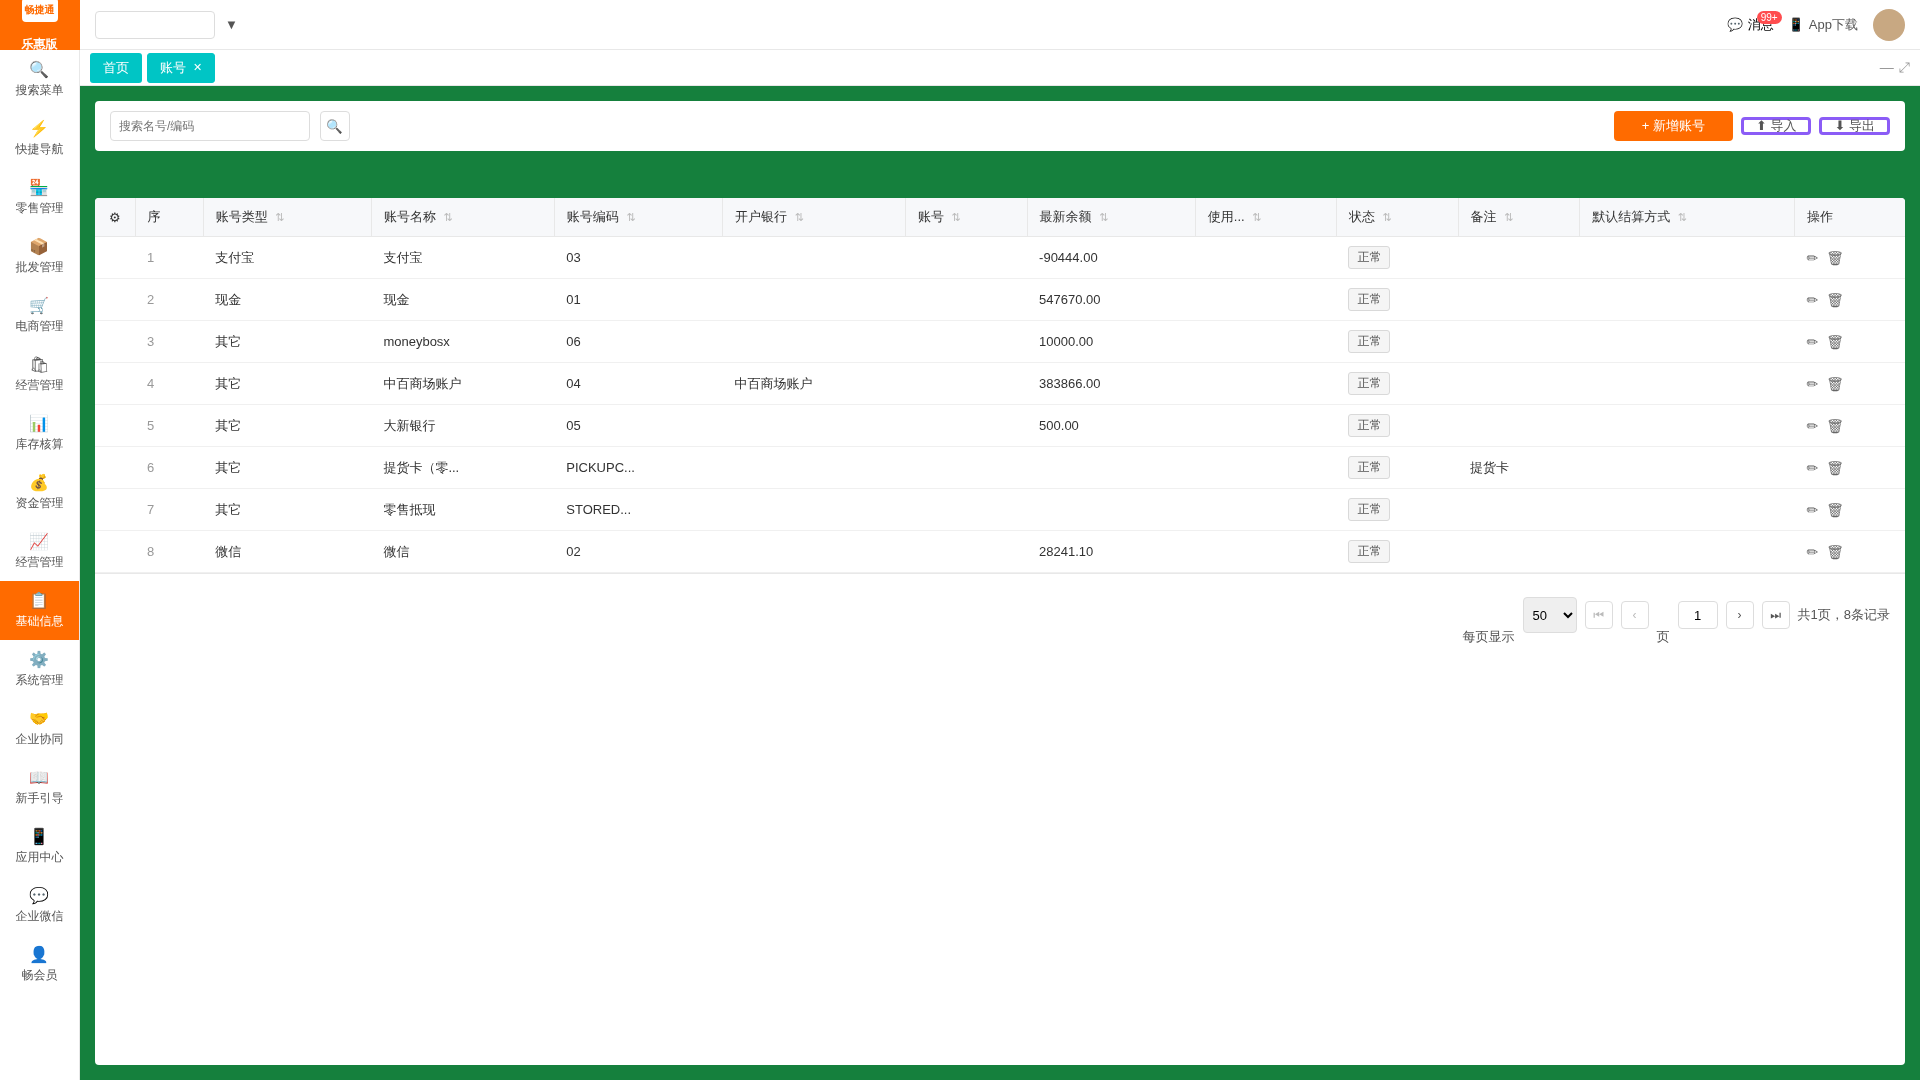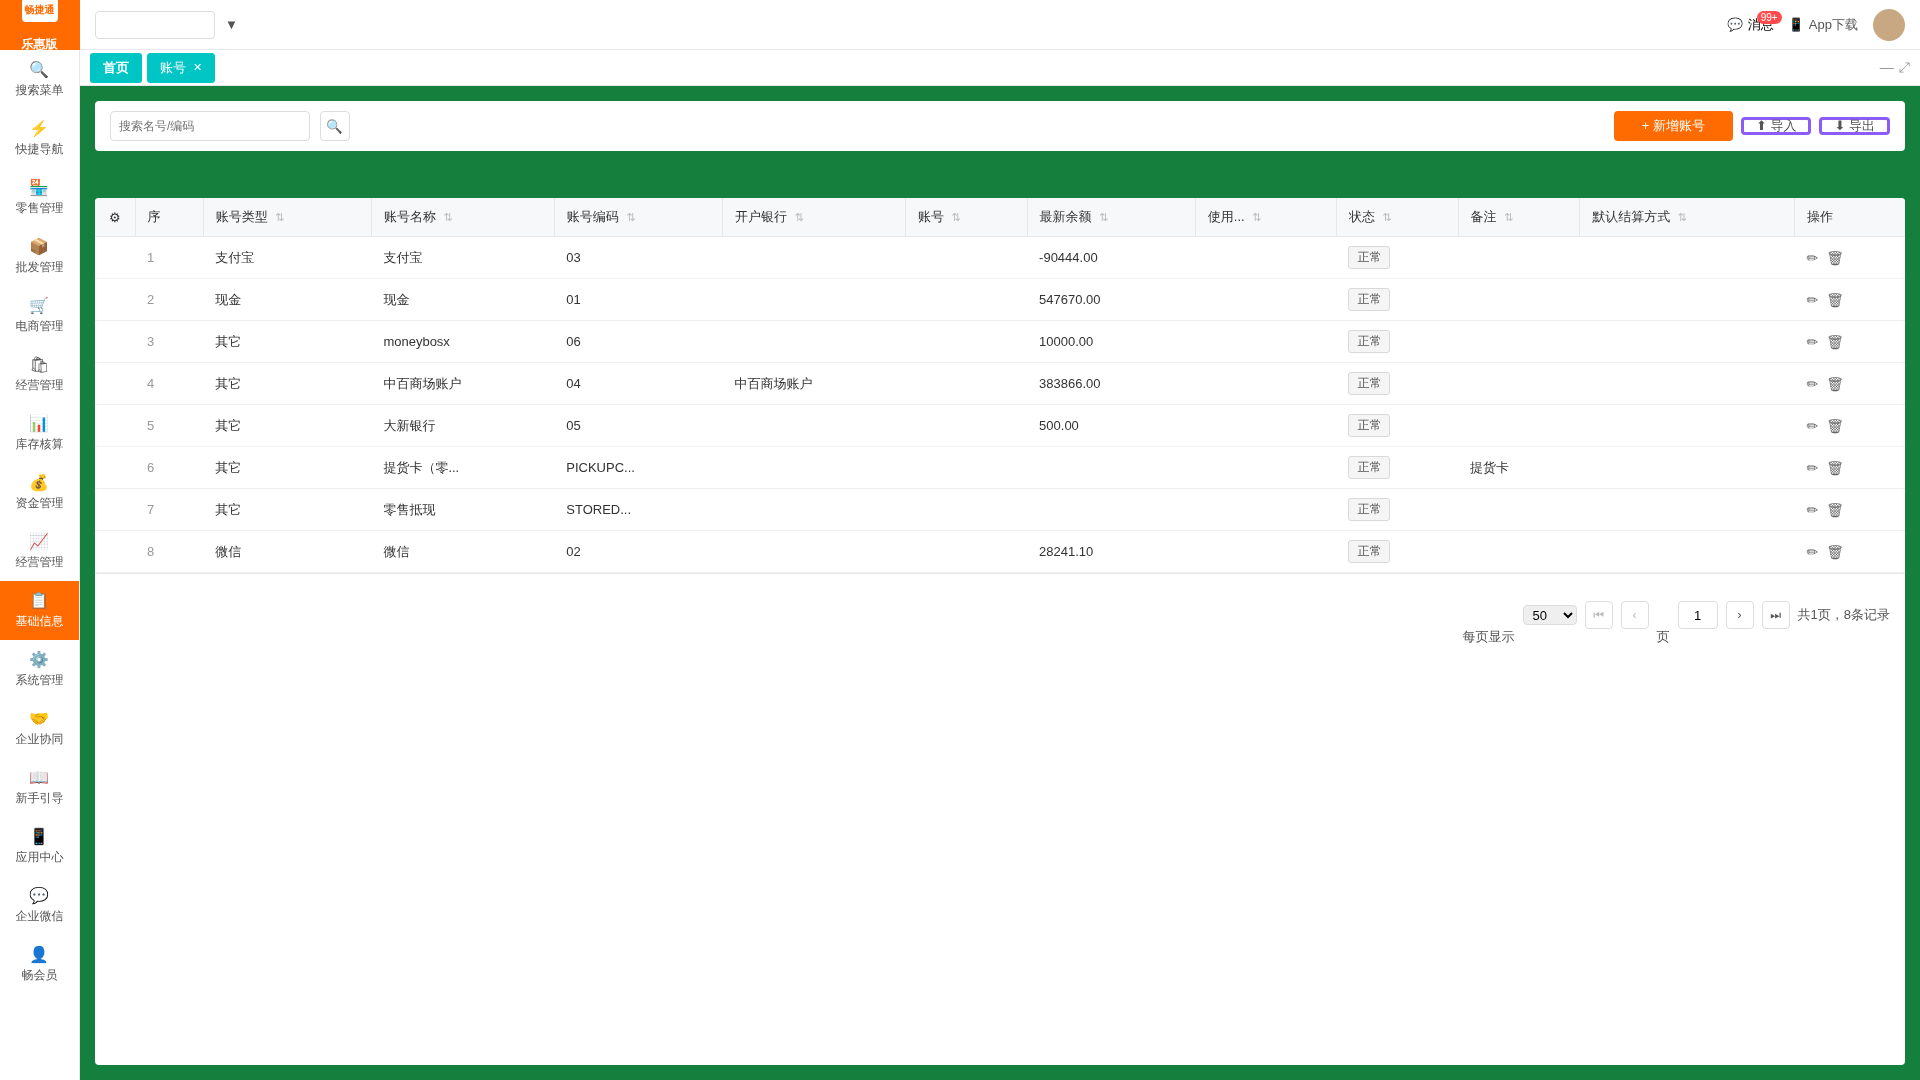--- a/index.html
+++ b/index.html
@@ -147,21 +147,20 @@
       border: 1px solid transparent;
     }
     .tab-item.active {
       background: #00c5c5;
       color: #fff;
       border-color: #00c5c5;
     }
     .tab-item.home {
       background: #00c5c5;
       color: #fff;
-      font-weight: bold;
     }
     .tab-close {
       font-size: 11px;
       cursor: pointer;
       margin-left: 2px;
     }
     .tab-expand-btn {
       cursor: pointer;
       color: #999;
       font-size: 14px;
@@ -305,21 +304,21 @@
       background: #fff;
       padding: 10px 15px;
       display: flex;
       align-items: center;
       justify-content: flex-end;
       gap: 8px;
       border-top: 1px solid #e8e8e8;
     }
     .pagination-label { color: #555; font-size: 13px; margin-top: 44px; }
     .page-size-select {
-      height: 20px;
+      height: 36px;
       border: 1px solid #ddd;
       border-radius: 4px;
       padding: 0 5px;
       font-size: 13px;
     }
     .page-nav-btn {
       width: 28px;
       height: 28px;
       border: 1px solid #ddd;
       border-radius: 4px;

